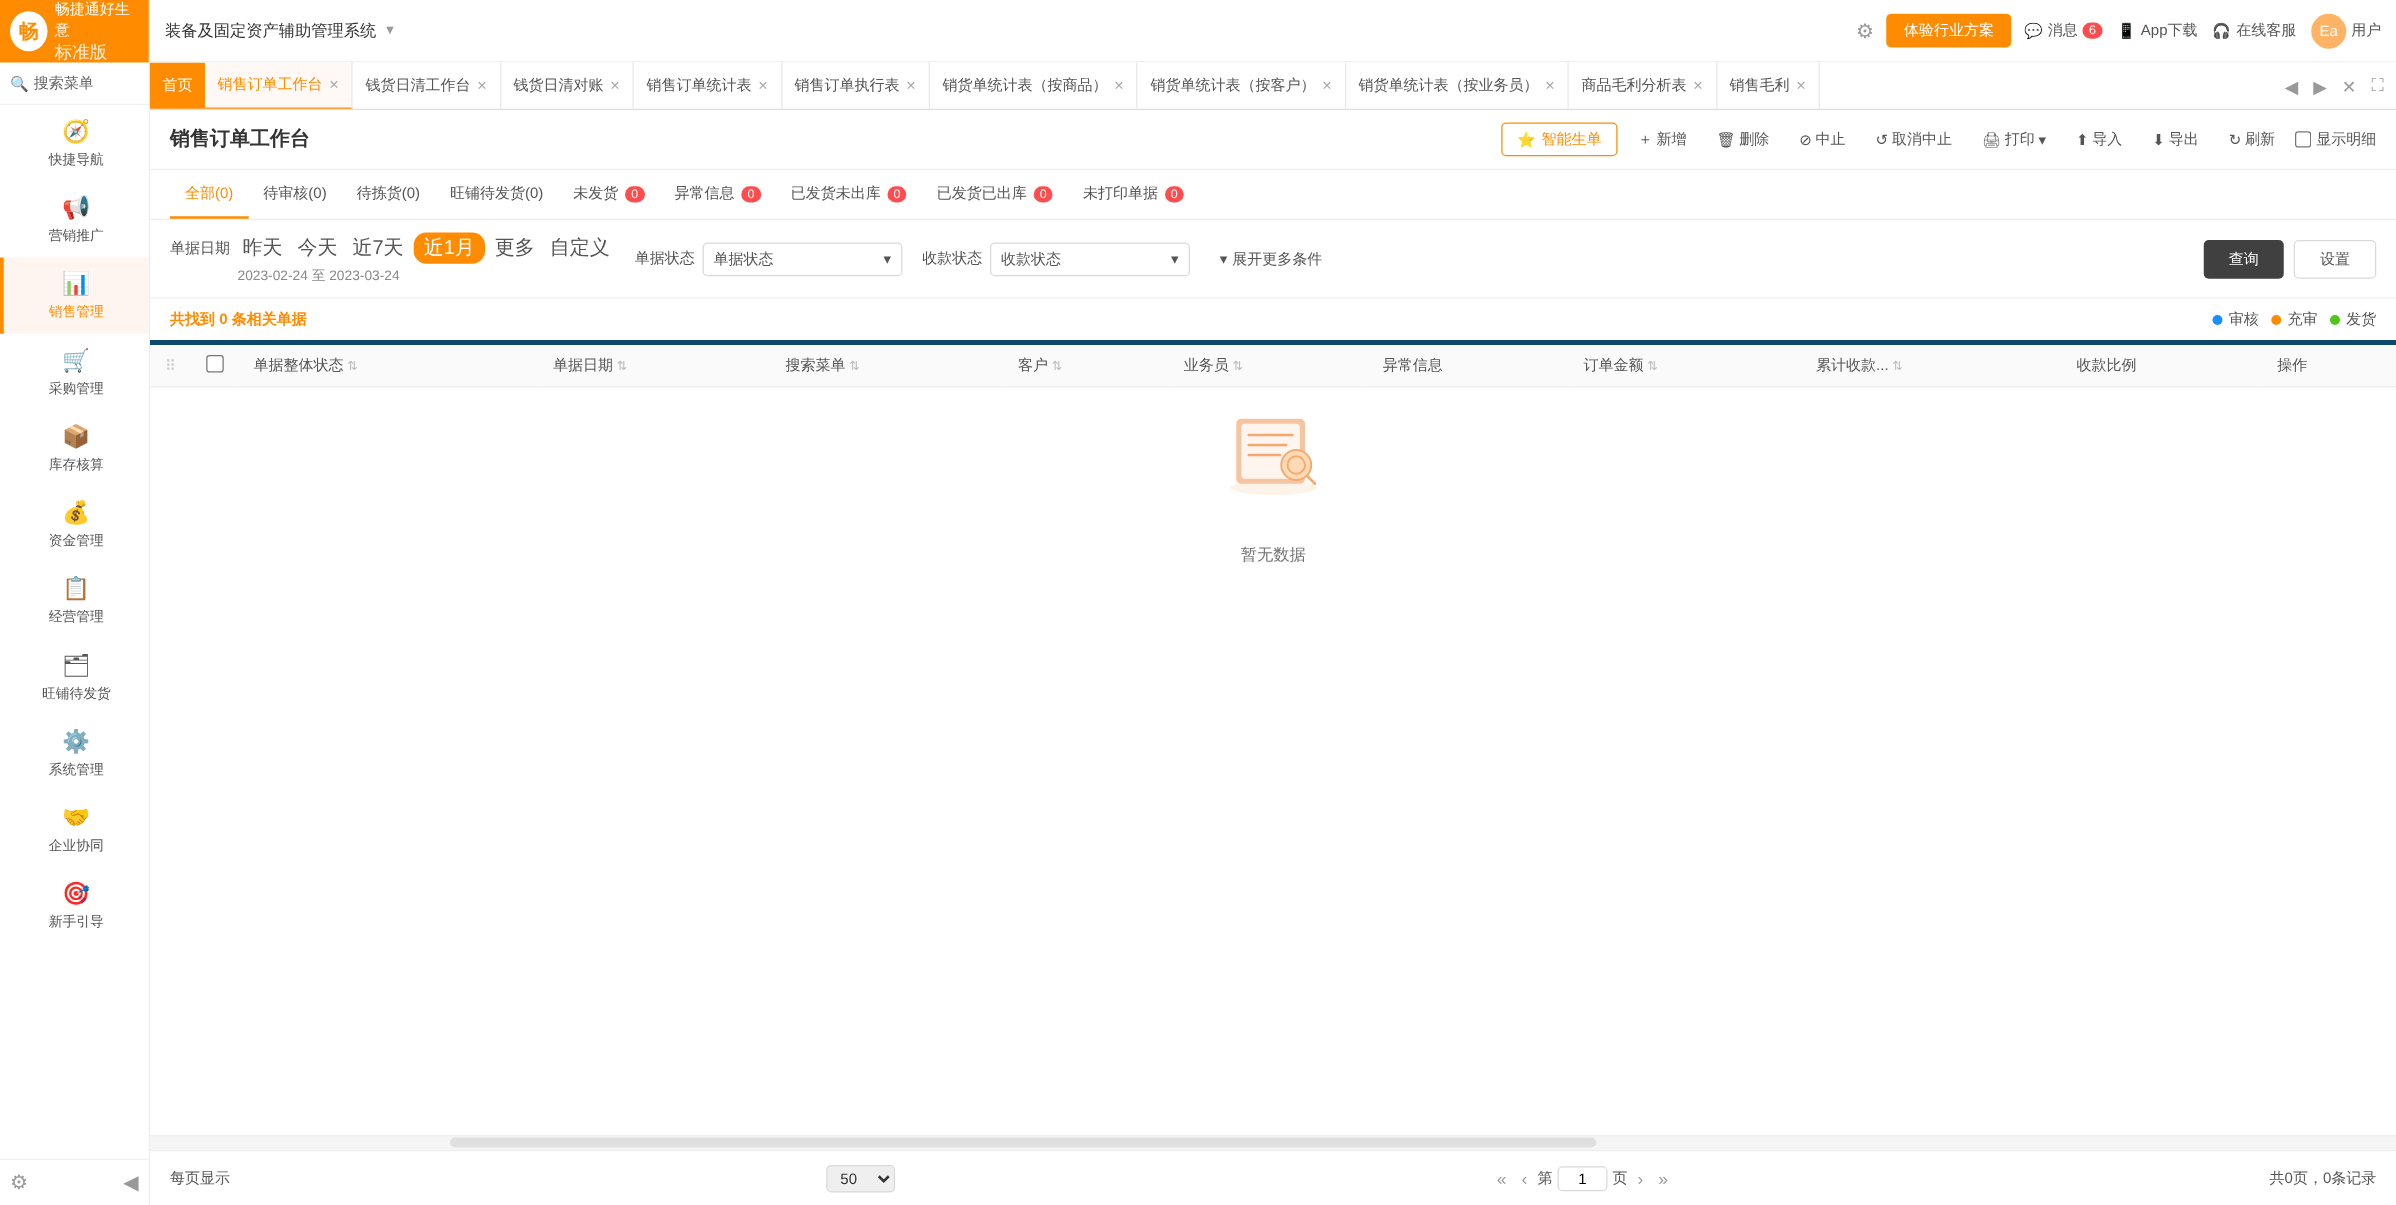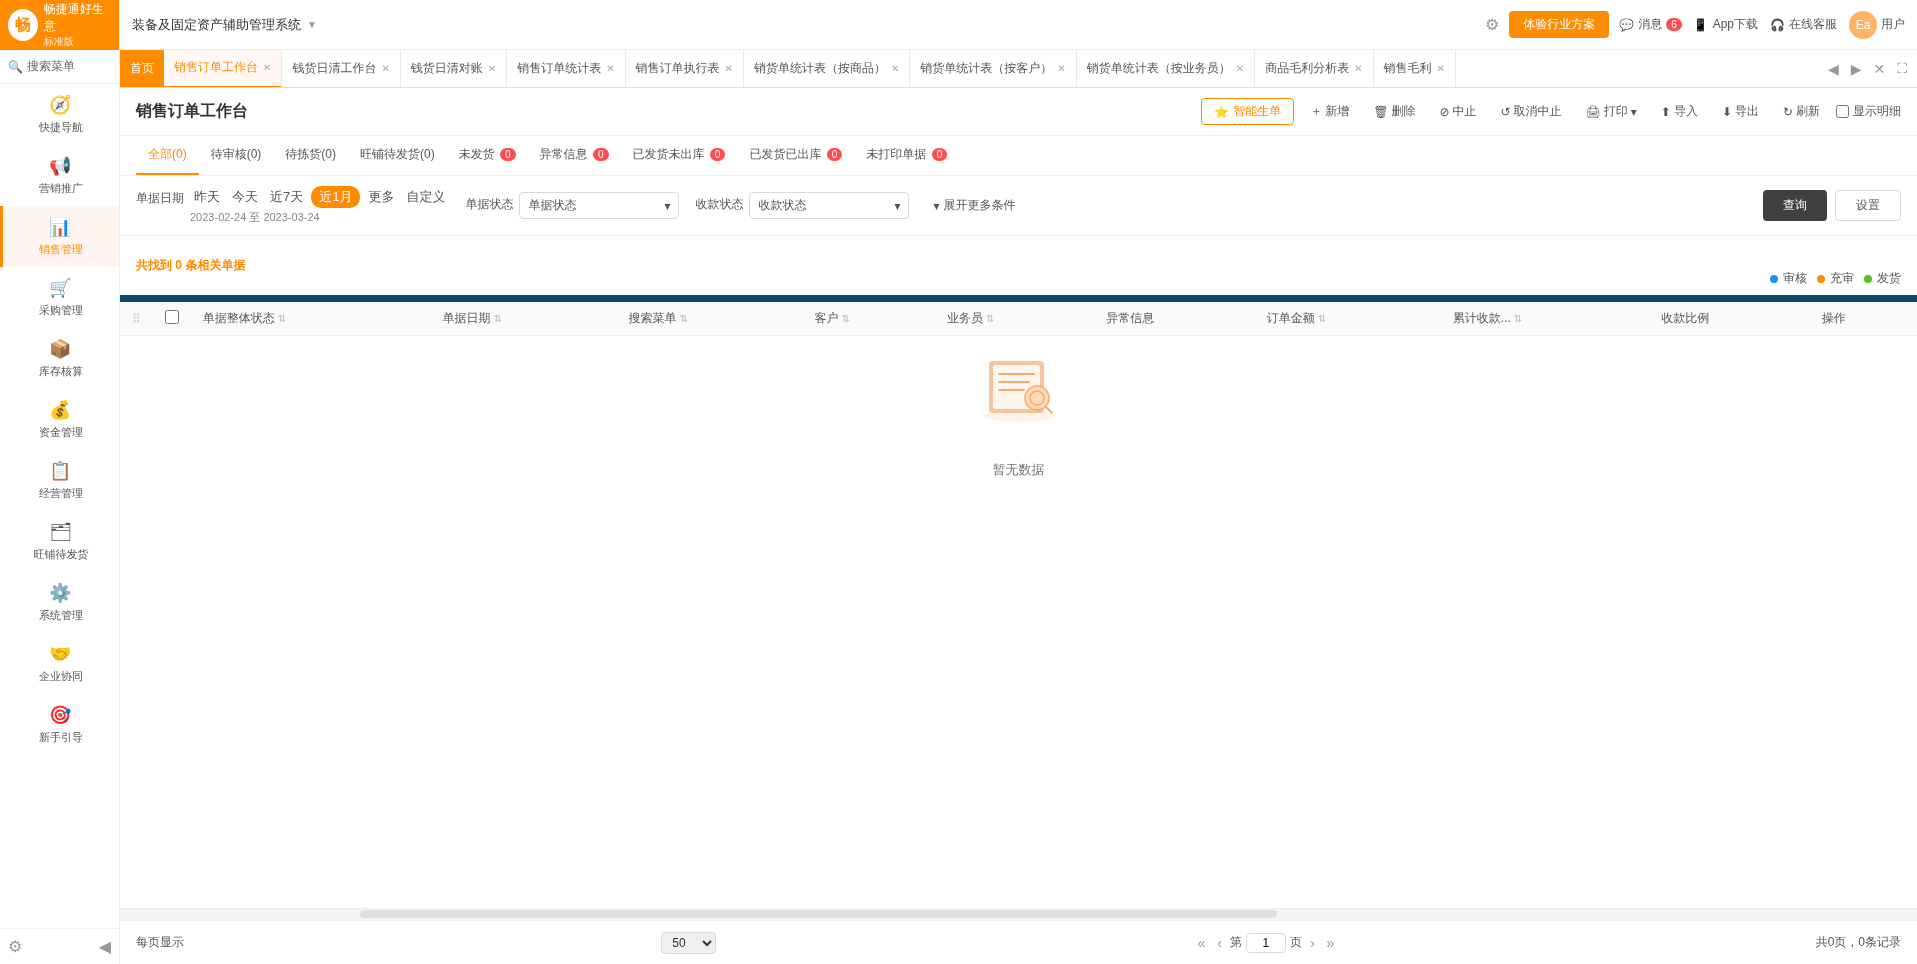--- a/index.html
+++ b/index.html
@@ -2,21 +2,21 @@
 <html><head>
   <meta charset="utf-8">
   <style>
     * { box-sizing: border-box; margin: 0; padding: 0; }
     body { font-family: "Microsoft YaHei", Arial, sans-serif; font-size: 12px; color: #333; background: #f5f5f5; display: flex; height: 964px; overflow: hidden; }
 
     
     .sidebar { width: 120px; background: #fff; display: flex; flex-direction: column; border-right: 1px solid #eee; flex-shrink: 0; }
     .sidebar-logo { background: #ff8c00; color: #fff; padding: 8px; display: flex; align-items: center; gap: 6px; height: 50px; }
     .sidebar-logo-icon { width: 32px; height: 32px; background: #fff; border-radius: 50%; display: flex; align-items: center; justify-content: center; color: #ff8c00; font-weight: bold; font-size: 16px; }
-    .sidebar-logo-sub { font-size: 10px; opacity: 0.85; }
+    .sidebar-logo-sub { font-size: 14px; opacity: 0.85; }
     .sidebar-search { padding: 8px; border-bottom: 1px solid #f0f0f0; display: flex; align-items: center; gap: 4px; cursor: pointer; color: #666; font-size: 12px; }
     .sidebar-nav { flex: 1; overflow-y: auto; }
     .sidebar-item { display: flex; flex-direction: column; align-items: center; padding: 10px 6px; cursor: pointer; color: #555; gap: 4px; border-left: 3px solid transparent; }
     .sidebar-item.active { background: #fff5f0; color: #ff8c00; border-left: 3px solid #ff8c00; }
     .sidebar-item-icon { font-size: 18px; }
     .sidebar-item-label { font-size: 11px; text-align: center; }
     .sidebar-bottom { padding: 8px; display: flex; justify-content: space-between; align-items: center; border-top: 1px solid #f0f0f0; }
     .sidebar-bottom-icon { color: #999; cursor: pointer; font-size: 16px; }
 
     
@@ -56,34 +56,34 @@
     .filter-tab { padding: 10px 12px; cursor: pointer; color: #555; font-size: 12px; border-bottom: 2px solid transparent; }
     .filter-tab.active { color: #ff8c00; border-bottom: 2px solid #ff8c00; }
     .filter-tab .badge-red { background: #ff4d4f; color: #fff; border-radius: 10px; padding: 1px 5px; font-size: 10px; margin-left: 2px; }
 
     
     .filter-row { background: #fff; padding: 10px 16px; display: flex; align-items: center; gap: 16px; border-bottom: 1px solid #eee; flex-shrink: 0; flex-wrap: wrap; }
     .filter-item { display: flex; align-items: flex-start; gap: 6px; }
     .filter-label { color: #555; font-size: 12px; white-space: nowrap; padding-top: 4px; }
     .filter-date-range { display: flex; flex-direction: column; gap: 2px; }
     .date-options { display: flex; gap: 4px; align-items: center; }
-    .date-opt { cursor: pointer; color: #555; font-size: 13px; padding: 2px 4px; border-radius: 3px; }
+    .date-opt { cursor: pointer; color: #555; font-size: 16px; padding: 2px 4px; border-radius: 3px; }
     .date-opt.active { background: #ff8c00; color: #fff; border-radius: 10px; padding: 2px 8px; }
     .date-range-text { font-size: 11px; color: #888; }
     .filter-select { border: 1px solid #d9d9d9; border-radius: 4px; padding: 4px 8px; font-size: 12px; color: #555; background: #fff; min-width: 160px; display: flex; align-items: center; justify-content: space-between; cursor: pointer; }
     .expand-btn { display: flex; align-items: center; gap: 4px; cursor: pointer; color: #555; font-size: 12px; padding: 4px 8px; }
     .btn-query { background: #404040; color: #fff; border: none; padding: 6px 20px; border-radius: 4px; cursor: pointer; font-size: 12px; }
     .btn-set { background: #fff; border: 1px solid #d9d9d9; color: #555; padding: 6px 20px; border-radius: 4px; cursor: pointer; font-size: 12px; }
 
     
     .table-area { flex: 1; background: #fff; margin: 0; overflow: hidden; display: flex; flex-direction: column; }
-    .table-toolbar { padding: 8px 16px; display: flex; align-items: center; justify-content: space-between; border-bottom: 7px solid #0c4a6e; flex-shrink: 0; }
+    .table-toolbar { padding: 8px 16px; display: flex; align-items: center; justify-content: space-between; border-bottom: 4px solid #0c4a6e; flex-shrink: 0; }
     .table-count { font-size: 12px; color: #555; }
     .table-count span { color: #ff8c00; font-weight: bold; }
-    .table-toolbar-right { display: flex; gap: 10px; margin-top: 26px; }
+    .table-toolbar-right { display: flex; gap: 10px; }
     .table-toolbar-btn { display: flex; align-items: center; gap: 3px; cursor: pointer; color: #555; font-size: 12px; }
     .dot { width: 8px; height: 8px; border-radius: 50%; display: inline-block; margin-right: 2px; }
     .dot-blue { background: #1890ff; }
     .dot-orange { background: #ff8c00; }
     .dot-green { background: #52c41a; }
 
     .table-wrapper { flex: 1; overflow: auto; }
     table { width: 100%; border-collapse: collapse; font-size: 12px; }
     thead tr { background: #fafafa; }
     th { padding: 8px 12px; text-align: left; color: #555; font-weight: normal; border-bottom: 1px solid #eee; white-space: nowrap; }

